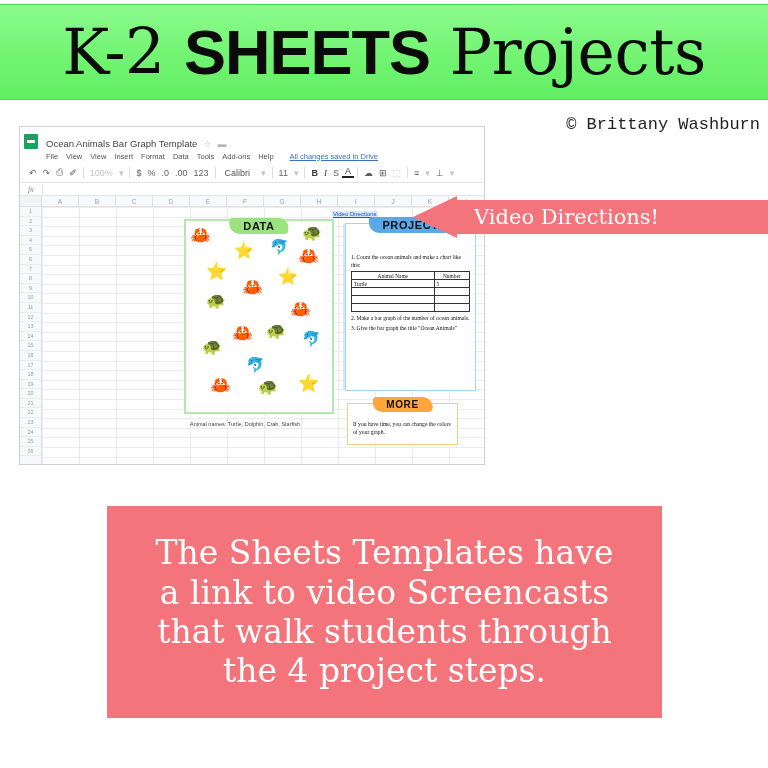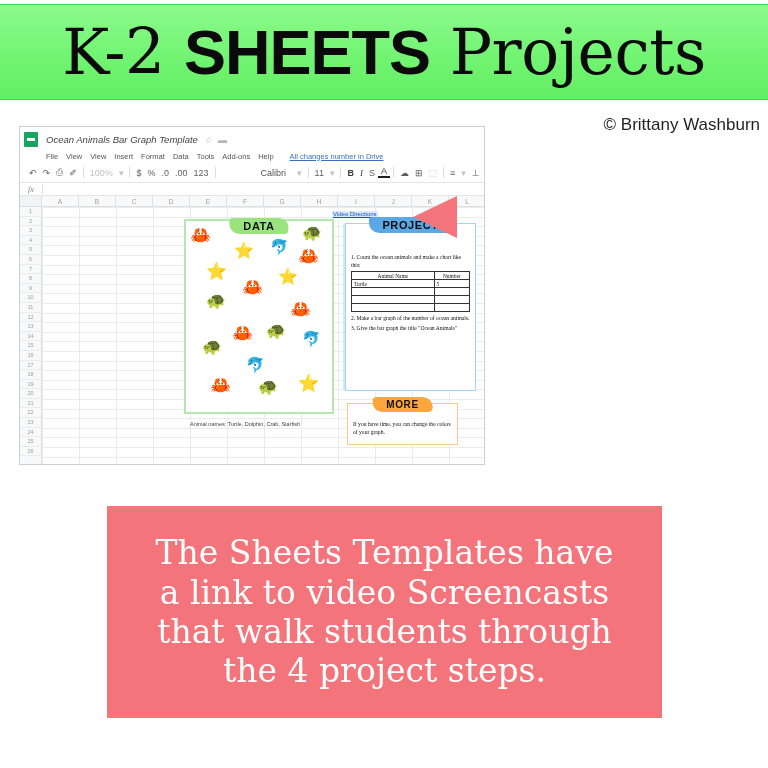--- a/index.html
+++ b/index.html
@@ -24,30 +24,30 @@
     letter-spacing:-0.5px;
   }
   .header-title .bold{
     font-family:"Liberation Sans", sans-serif;
     font-weight:bold; letter-spacing:-1px;
   }
 
   
   .copyright{
     position:absolute; right:8px; top:115px;
-    font-family:Liberation Sans, sans-serif;
+    font-family:Liberation Mono, monospace;
     font-size:17px; color:#231f20; white-space:nowrap;
   }
 
   
   .sheets-shot{
     position:absolute; left:19px; top:126px; width:466px; height:339px;
     background:#fff; border:1px solid #cfcfcf; overflow:hidden;
   }
-  .sheets-titlebar{ height:22px; display:flex; align-items:center; padding:3px 0 0 4px;font-style:italic; }
+  .sheets-titlebar{ height:22px; display:flex; align-items:flex-end; padding:3px 0 0 4px; }
   .sheets-logo{
     width:14px; height:15px; background:#1aa260; border-radius:1px;
     position:relative; margin-right:8px; flex:none;
   }
   .sheets-logo:after{
     content:""; position:absolute; left:3px; top:4px; width:8px; height:7px;
     background:#fff;
     box-shadow: inset 0 2px 0 #1aa260, inset 0 -2px 0 #1aa260;
   }
   .doc-title{ font-size:9.5px; color:#444; white-space:nowrap; }
@@ -60,21 +60,21 @@
   .sheets-toolbar{
     display:flex; align-items:center; height:20px; padding-left:6px; gap:0px;
     border-bottom:1px solid #e4e4e4;
   }
   .tl{ font-size:9px; color:#5f5f5f; padding:0 3px; white-space:nowrap; }
   .tl.dim{ color:#c3c3c3; }
   .tl.bold{ font-weight:bold; color:#3c3c3c; }
   .tl.ital{ font-style:italic; color:#3c3c3c; font-family:"Liberation Serif",serif;}
   .tl.underA{ color:#3c3c3c; border-bottom:2px solid #222; line-height:9px;}
   .sep{ width:1px; height:11px; background:#ddd; margin:0 3px; flex:none; }
-  .tl.fname{ padding:0 8px 0 6px; color:#555;margin-left:36px; }
+  .tl.fname{ padding:0 8px 0 6px; color:#555; }
 
   .formula-bar{ height:13px; display:flex; align-items:center; border-bottom:1px solid #e4e4e4; }
   .fx{ width:22px; text-align:center; font-family:Liberation Serif, serif; font-style:italic; font-size:8px; color:#888;}
   .fx-line{ width:1px; height:9px; background:#ddd; }
 
   
   .grid-wrap{ position:relative; width:466px; height:268px; background:#fff; }
   .colhead{ display:flex; height:11px; background:#f8f9fa; border-bottom:1px solid #e0e0e0; }
   .corner{ width:22px; border-right:1px solid #e0e0e0; flex:none; background:#f1f3f4; }
   .ch{ width:37px; flex:none; border-right:1px solid #e0e0e0;
@@ -193,21 +193,21 @@
     <div class="sheets-menubar">
       <div class="menu-item">File</div>
       <div class="menu-item">View</div>
       <div class="menu-item">View</div>
       <div class="menu-item">Insert</div>
       <div class="menu-item">Format</div>
       <div class="menu-item">Data</div>
       <div class="menu-item">Tools</div>
       <div class="menu-item">Add-ons</div>
       <div class="menu-item">Help</div>
-      <div class="saved-note">All changes number in Drive</div>
+      <div class="saved-note">All changes saved in Drive</div>
     </div>
 
     <div class="sheets-toolbar">
       <div class="tl">↶</div>
       <div class="tl">↷</div>
       <div class="tl">⎙</div>
       <div class="tl">✐</div>
       <div class="sep"></div>
       <div class="tl dim">100%</div>
       <div class="tl dim">▾</div>
@@ -357,20 +357,23 @@
             <div class="more-text">If you have time, you can change the colors of your graph.</div>
           </div>
 
         </div>
       </div>
     </div>
   </div>
 
   <div class="arrow-callout">
     <div class="arrow-head"></div>
+    <div class="arrow-body">
+      <div class="arrow-text">Video Directions!</div>
+    </div>
   </div>
 
   <div class="pink-box">
     <div class="pink-line">The Sheets Templates have</div>
     <div class="pink-line">a link to video Screencasts</div>
     <div class="pink-line">that walk students through</div>
     <div class="pink-line">the 4 project steps.</div>
   </div>
 
 </div>

